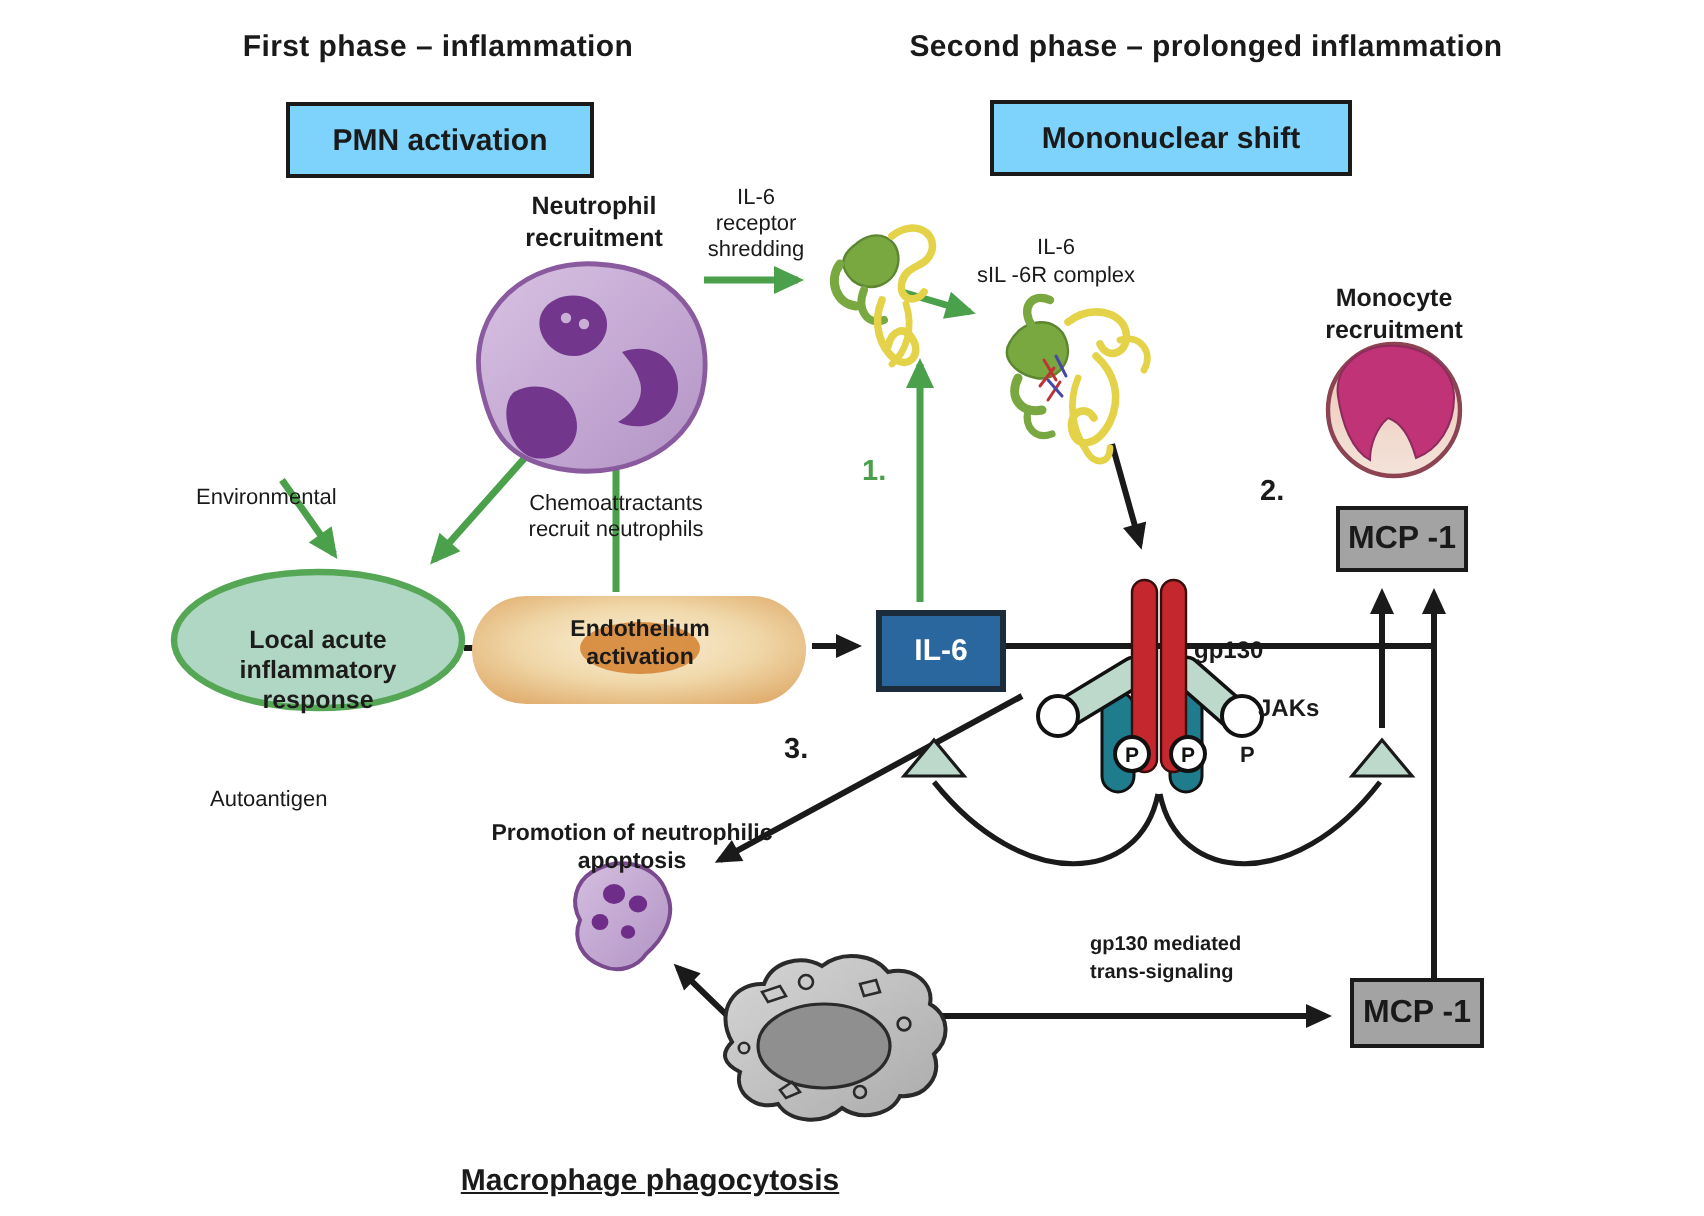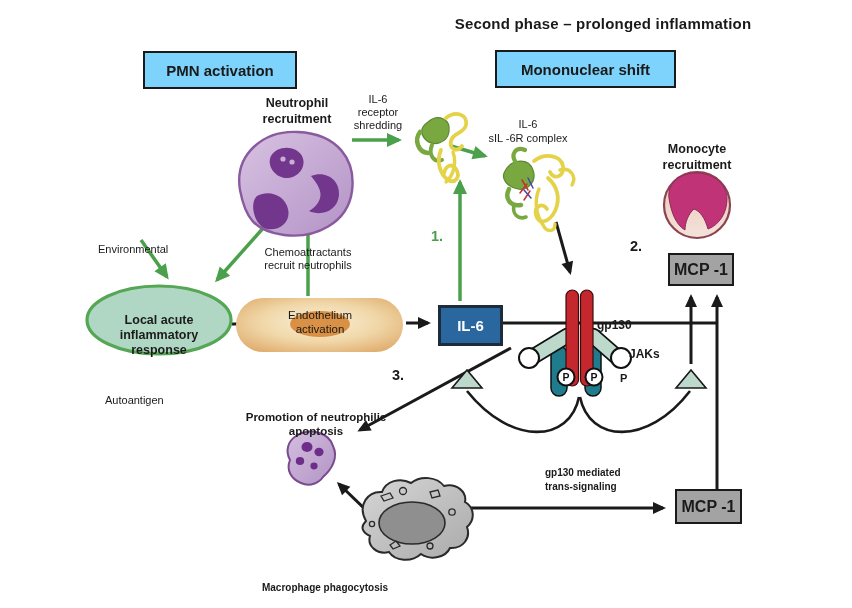--- a/index.html
+++ b/index.html
@@ -181,20 +181,21 @@
         <circle cx="403" cy="491" r="3.5"></circle>
         <path d="M 430,492 l 8,-2 l 2,6 l -8,2 z"></path>
         <circle cx="452" cy="512" r="3.2"></circle>
         <path d="M 390,545 l 6,-4 l 4,5 l -7,3 z"></path>
         <circle cx="430" cy="546" r="3"></circle>
         <circle cx="372" cy="524" r="2.6"></circle>
       </g>
     </g>
   </svg>
 
+  <div class="txt heading ctr" style="left:88px;top:15px;width:262px;">First phase – inflammation</div>
   <div class="txt heading ctr" style="left:434px;top:15px;width:338px;">Second phase  – prolonged inflammation</div>
 
   <div class="phasebox" style="left:143px;top:51px;width:150px;height:34px;">PMN activation</div>
   <div class="phasebox" style="left:495px;top:50px;width:177px;height:34px;">Mononuclear shift</div>
 
   <div class="txt celllabel ctr ml" style="left:222px;top:95px;width:150px;">Neutrophil
 recruitment</div>
   <div class="txt celllabel ctr ml" style="left:622px;top:141px;width:150px;">Monocyte
 recruitment</div>
 
@@ -202,36 +203,36 @@
 receptor
 shredding</div>
   <div class="txt small ctr ml" style="left:455px;top:118px;width:146px;line-height:13.5px;">IL-6
 sIL -6R complex</div>
   <div class="txt small" style="left:98px;top:243px;">Environmental</div>
   <div class="txt small ctr ml" style="left:235px;top:246px;width:146px;">Chemoattractants
 recruit neutrophils</div>
   <div class="txt ctr ml b" style="left:89px;top:297px;width:140px;font-size:12.5px;line-height:15px;color:#1c1c1c;">Local acute
 inflammatory
 response</div>
-  <div class="txt ctr ml" style="left:250px;top:308px;width:140px;font-size:11.5px;line-height:14px;">Endothelium
+  <div class="txt ctr ml" style="left:250px;top:308px;width:140px;font-size:11.5px;line-height:14px;font-weight:bold;">Endothelium
 activation</div>
   <div class="txt small" style="left:105px;top:394px;">Autoantigen</div>
 
   <div class="il6box" style="left:438px;top:305px;width:59px;height:35px;">IL-6</div>
 
   <div class="txt b" style="left:597px;top:302px;font-size:12px;">gp130</div>
   <div class="txt b" style="left:629px;top:331px;font-size:12px;">JAKs</div>
   <div class="txt b" style="left:620px;top:356px;font-size:11px;">P</div>
 
   <div class="txt num green" style="left:431px;top:228px;">1.</div>
   <div class="txt num" style="left:630px;top:238px;">2.</div>
   <div class="txt num" style="left:392px;top:367px;">3.</div>
 
   <div class="bluebox" style="left:668px;top:253px;width:62px;height:29px;">MCP -1</div>
   <div class="bluebox" style="left:675px;top:489px;width:63px;height:31px;">MCP -1</div>
 
   <div class="txt b ctr ml" style="left:221px;top:394px;width:190px;font-size:11.5px;line-height:14px;">Promotion of neutrophilic
 apoptosis</div>
   <div class="txt b ml" style="left:545px;top:450px;width:130px;font-size:10px;line-height:14px;">gp130 mediated
 trans-signaling</div>
-  <div class="txt b ctr" style="left:225px;top:566px;width:200px;font-size:10px;">Macrophage phagocytosis</div>
+  <div class="txt b ctr" style="left:225px;top:566px;width:200px;font-size:15px;text-decoration:underline;">Macrophage phagocytosis</div>
 
 </div>
 
 </body></html>

